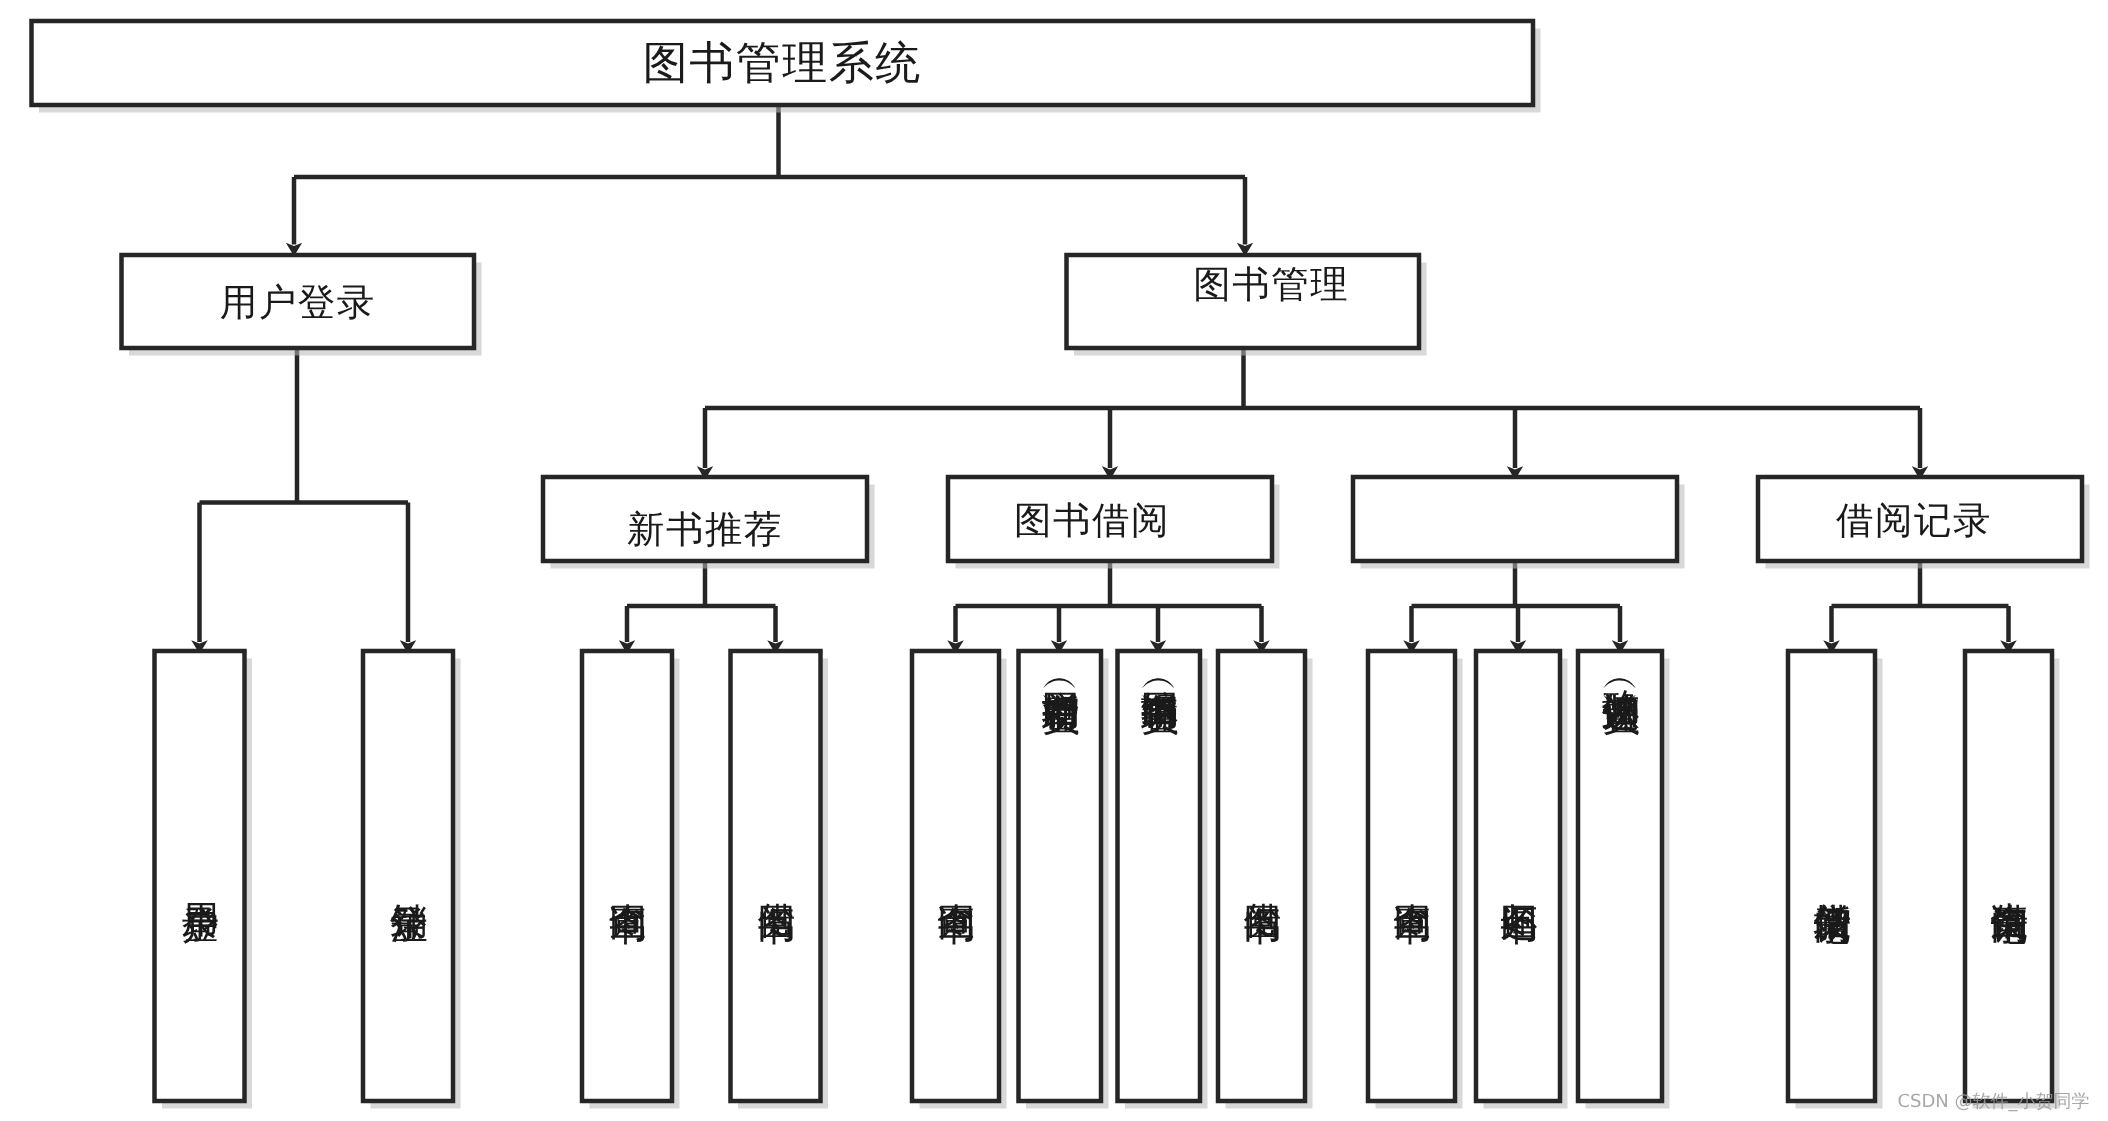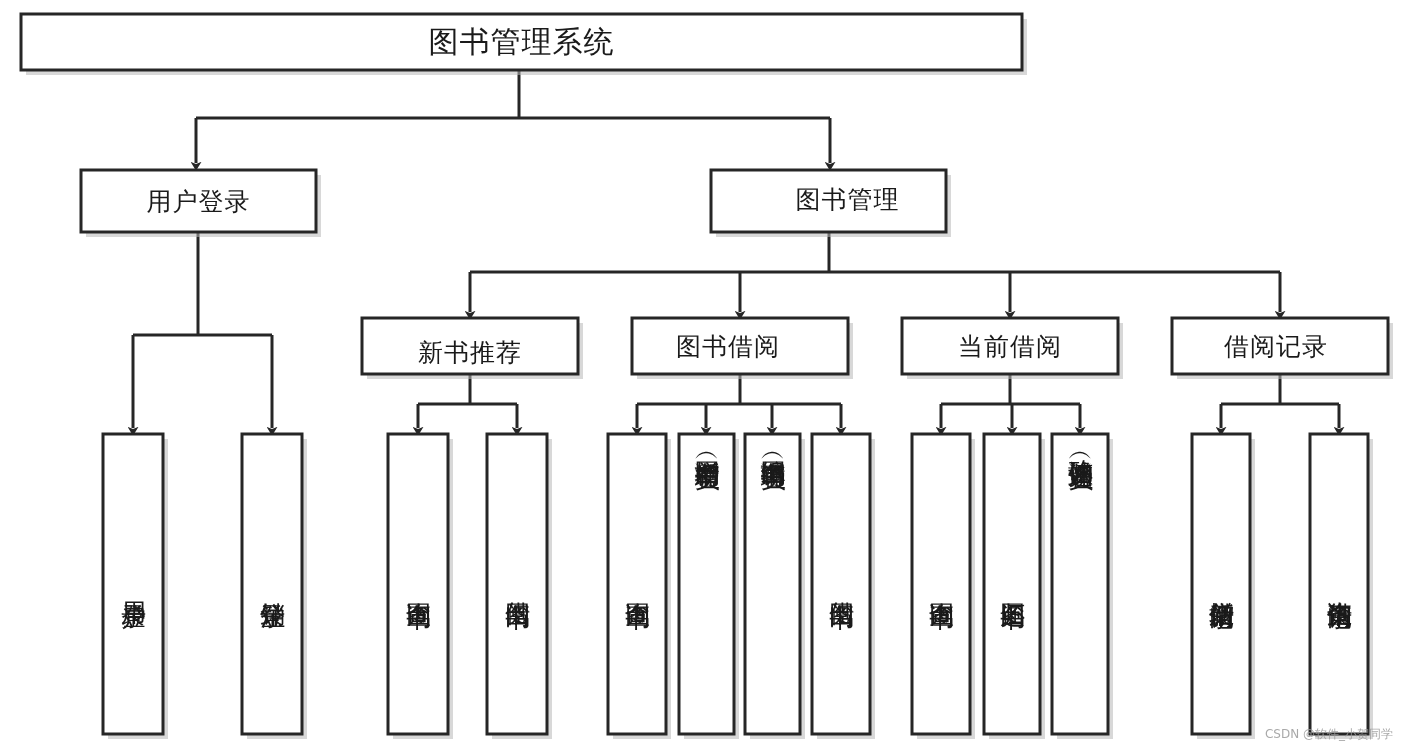--- a/index.html
+++ b/index.html
@@ -163,35 +163,32 @@
   </svg>
 
   <div class="h-label-wrap" style="left:21px;top:14px;width:1001px;height:56px;">
     <span class="h-label-txt root-label-txt">图书管理系统</span>
   </div>
 
   <div class="h-label-wrap" style="left:81px;top:170px;width:235px;height:62px;">
     <span class="h-label-txt">用户登录</span>
   </div>
 
-  <div class="h-label-wrap" style="left:711px;top:168px;width:273px;height:62px;">
+  <div class="h-label-wrap" style="left:711px;top:158px;width:273px;height:62px;">
     <span class="h-label-txt">图书管理</span>
   </div>
 
   <div class="h-label-wrap" style="left:362px;top:318px;width:216px;height:68px;">
     <span class="h-label-txt">新书推荐</span>
   </div>
 
   <div class="h-label-wrap" style="left:632px;top:318px;width:192px;height:56px;">
     <span class="h-label-txt">图书借阅</span>
   </div>
 
-  <div class="h-label-wrap" style="left:902px;top:318px;width:216px;height:56px;">
-    <span class="h-label-txt">当前借阅</span>
-  </div>
 
   <div class="h-label-wrap" style="left:1172px;top:318px;width:208px;height:56px;">
     <span class="h-label-txt">借阅记录</span>
   </div>
 
   <div class="v-label-wrap" style="left:103px;top:434px;width:60px;height:300px;">
     <span class="v-label">用户登录</span>
   </div>
 
   <div class="v-label-wrap" style="left:242px;top:434px;width:60px;height:300px;">

